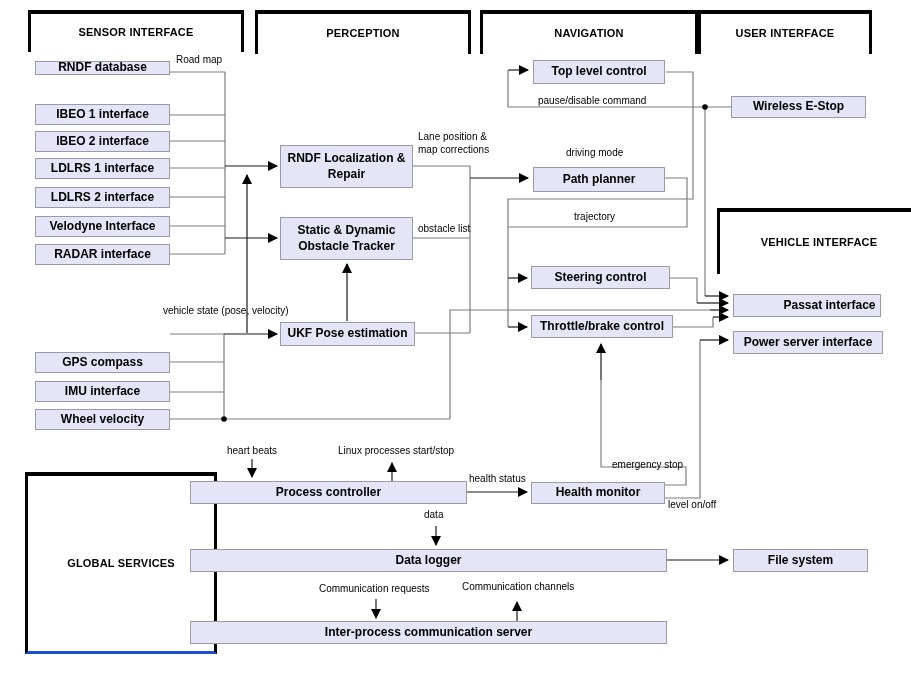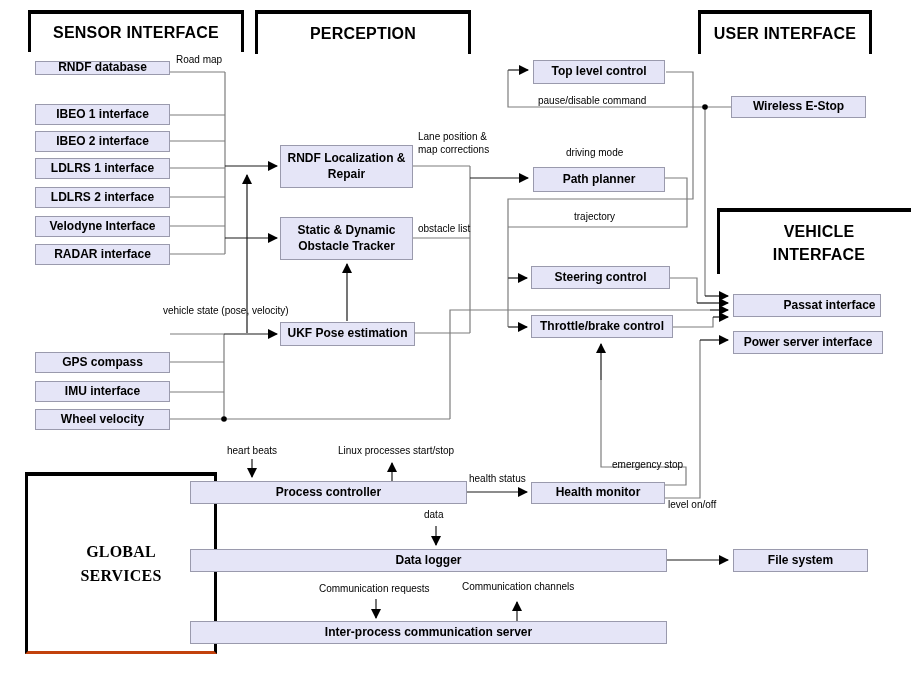--- a/index.html
+++ b/index.html
@@ -1,22 +1,22 @@
 <!DOCTYPE html>
 <html><head>
 <meta charset="utf-8">
 <style>
   html,body{margin:0;padding:0;background:#fff;}
   #stage{position:relative;width:911px;height:677px;background:#fff;overflow:hidden;
          font-family:"Liberation Sans","DejaVu Sans",sans-serif;color:#000;}
   #wires{position:absolute;left:0;top:0;z-index:1;}
   .hdr{position:absolute;z-index:2;border:3px solid #000;border-top-width:4px;border-bottom:none;
        display:flex;align-items:center;justify-content:center;text-align:center;
-       font-weight:bold;font-size:16px;letter-spacing:.2px;line-height:1.45;background:transparent;}
-  .hdr.closed{border-bottom:3px solid #c2410c;font-family:Liberation Serif, serif;}
+       font-weight:bold;font-size:11px;letter-spacing:.2px;line-height:1.45;background:transparent;}
+  .hdr.closed{border-bottom:3px solid #1d4ed8;}
   .bx{position:absolute;z-index:2;background:#e5e5f7;border:1px solid #9a9aad;
       display:flex;align-items:center;justify-content:center;text-align:center;
       font-weight:bold;font-size:12px;line-height:1.3;padding:0 3px;box-sizing:border-box;}
   .wl{position:absolute;z-index:3;font-size:10px;white-space:nowrap;line-height:1.3;}
   .wl.wrap{white-space:normal;width:76px;}
 </style>
 </head>
 <body>
 
 <div id="stage">
@@ -62,20 +62,21 @@
       <path d="M436 526 V545" marker-end="url(#arr)"></path>
       <path d="M376 599 V618" marker-end="url(#arr)"></path>
       <path d="M517 622 V602" marker-end="url(#arr)"></path>
     </g>
     <circle cx="705" cy="107" r="2.8" fill="#000"></circle>
     <circle cx="224" cy="419" r="2.8" fill="#000"></circle>
   </svg>
 
   <div class="hdr" style="left:28px;top:10px;width:210px;height:38px;">SENSOR INTERFACE</div>
   <div class="hdr" style="left:255px;top:10px;width:210px;height:40px;">PERCEPTION</div>
+  <div class="hdr" style="left:480px;top:10px;width:212px;height:40px;">NAVIGATION</div>
   <div class="hdr" style="left:698px;top:10px;width:168px;height:40px;">USER INTERFACE</div>
   <div class="hdr" style="left:717px;top:208px;width:162px;height:62px;padding:0 18px;">VEHICLE INTERFACE</div>
   <div class="hdr closed" style="left:25px;top:472px;width:142px;height:175px;padding:0 22px;">GLOBAL SERVICES</div>
 
   <div class="bx" style="left:35px;top:61px;width:135px;height:14px;">RNDF database</div>
   <div class="bx" style="left:35px;top:104px;width:135px;height:21px;">IBEO 1 interface</div>
   <div class="bx" style="left:35px;top:131px;width:135px;height:21px;">IBEO 2 interface</div>
   <div class="bx" style="left:35px;top:158px;width:135px;height:21px;">LDLRS 1 interface</div>
   <div class="bx" style="left:35px;top:187px;width:135px;height:21px;">LDLRS 2 interface</div>
   <div class="bx" style="left:35px;top:216px;width:135px;height:21px;">Velodyne Interface</div>

